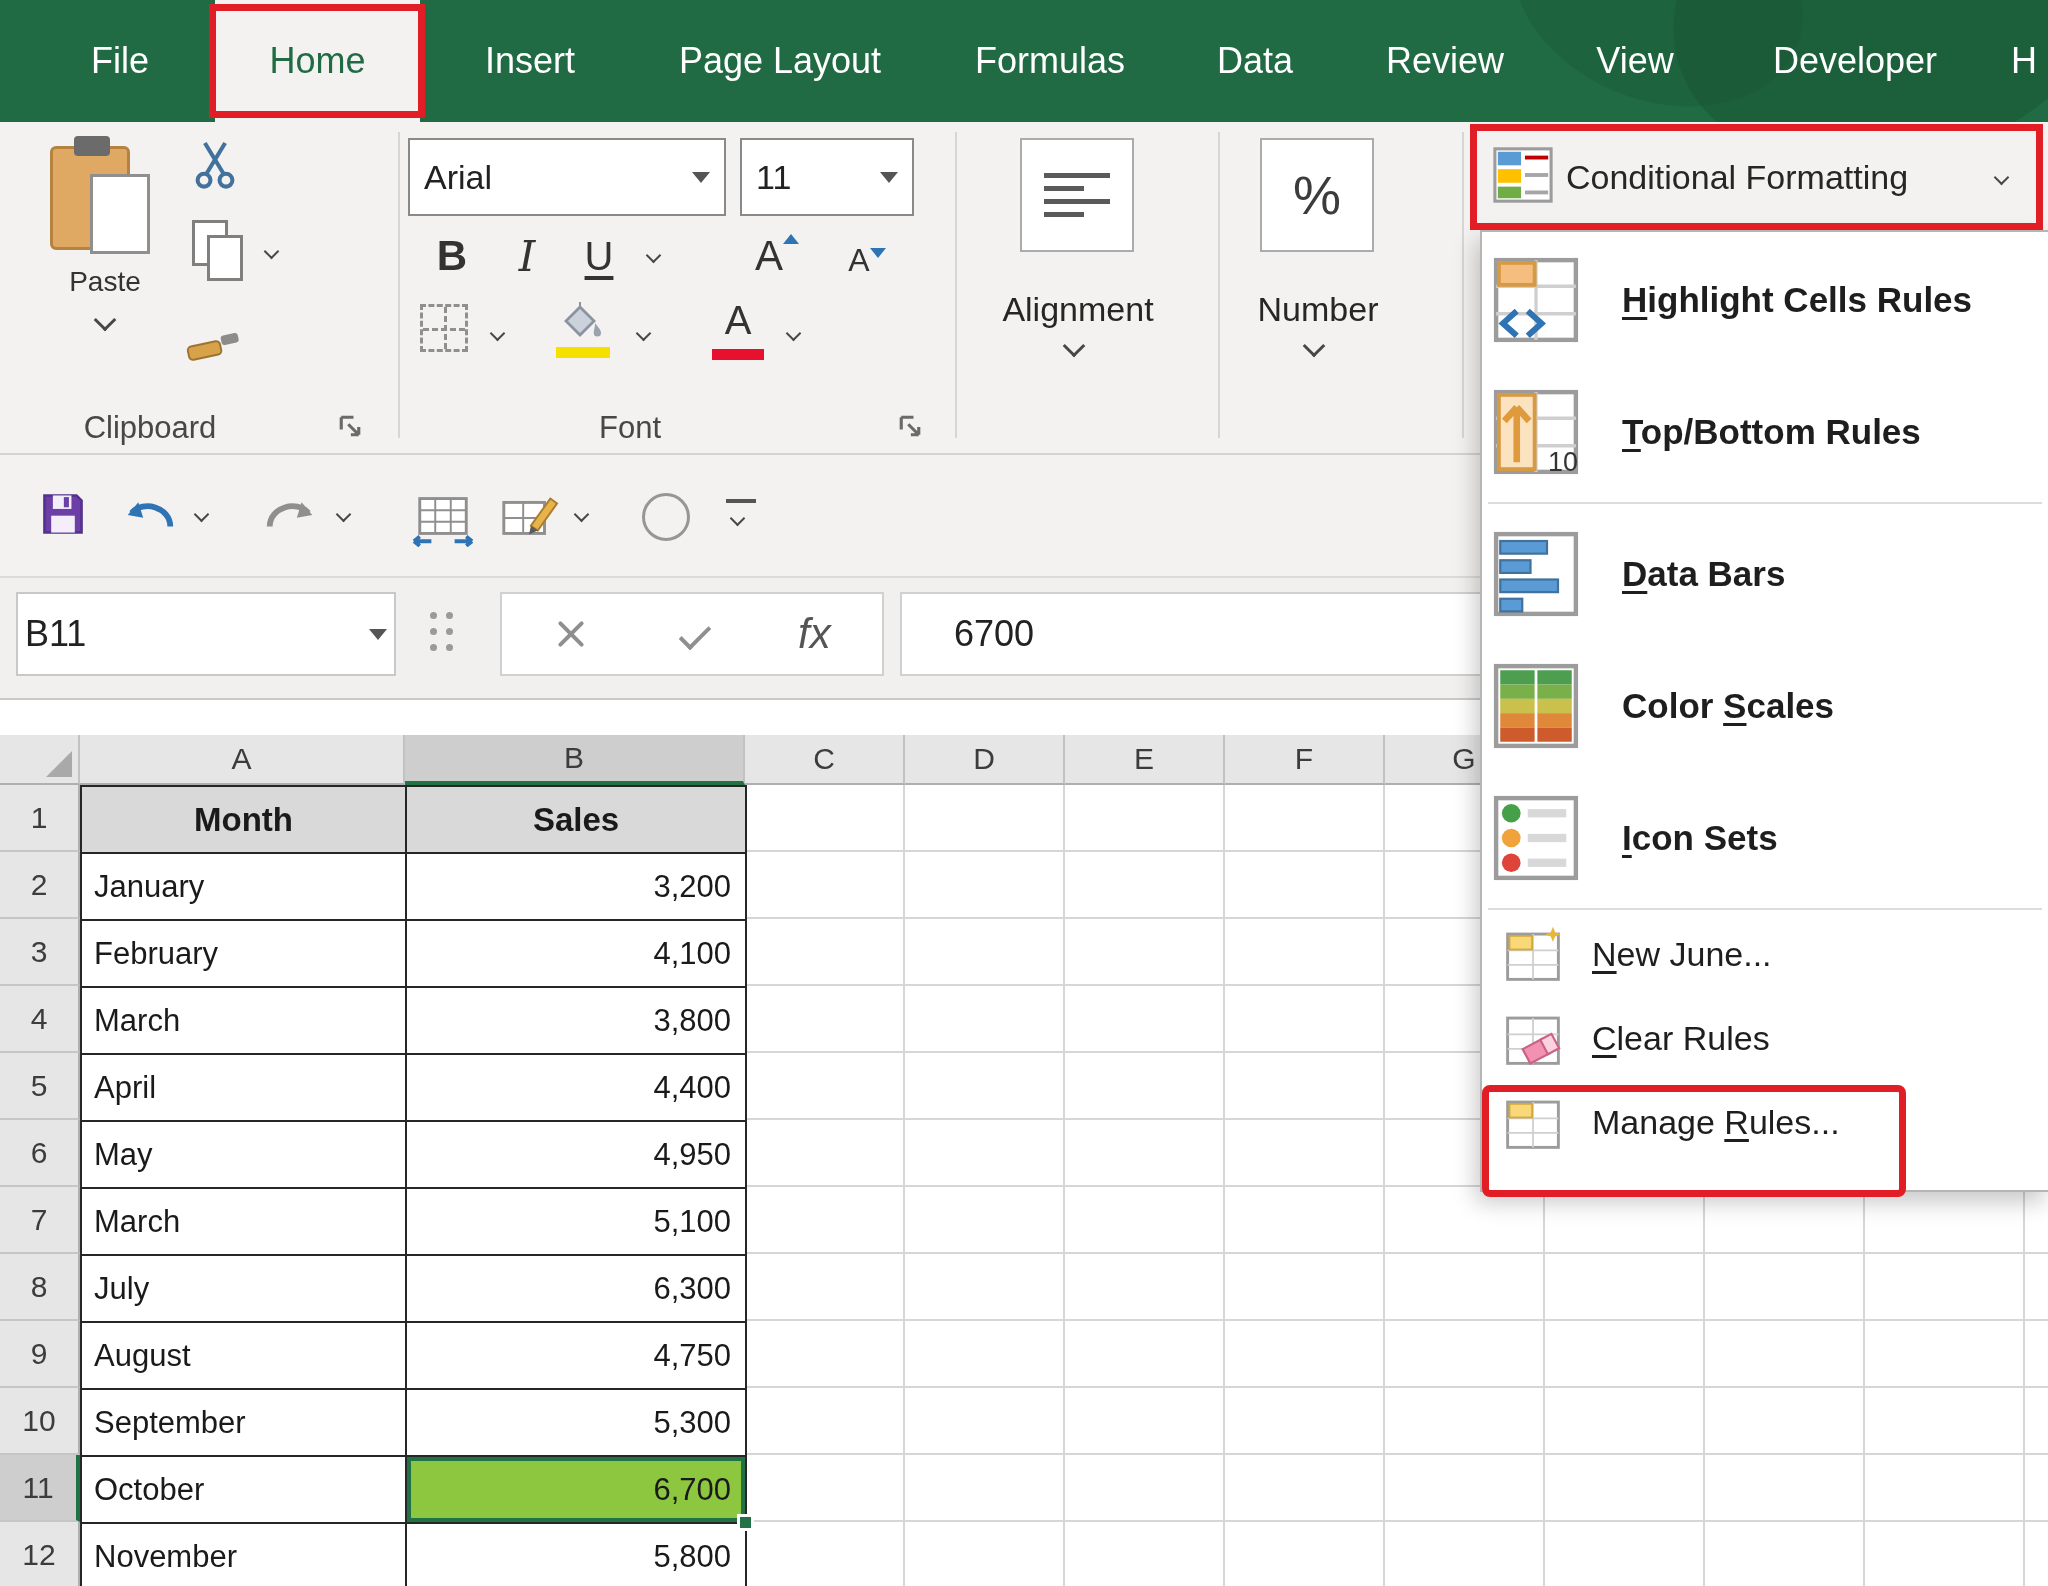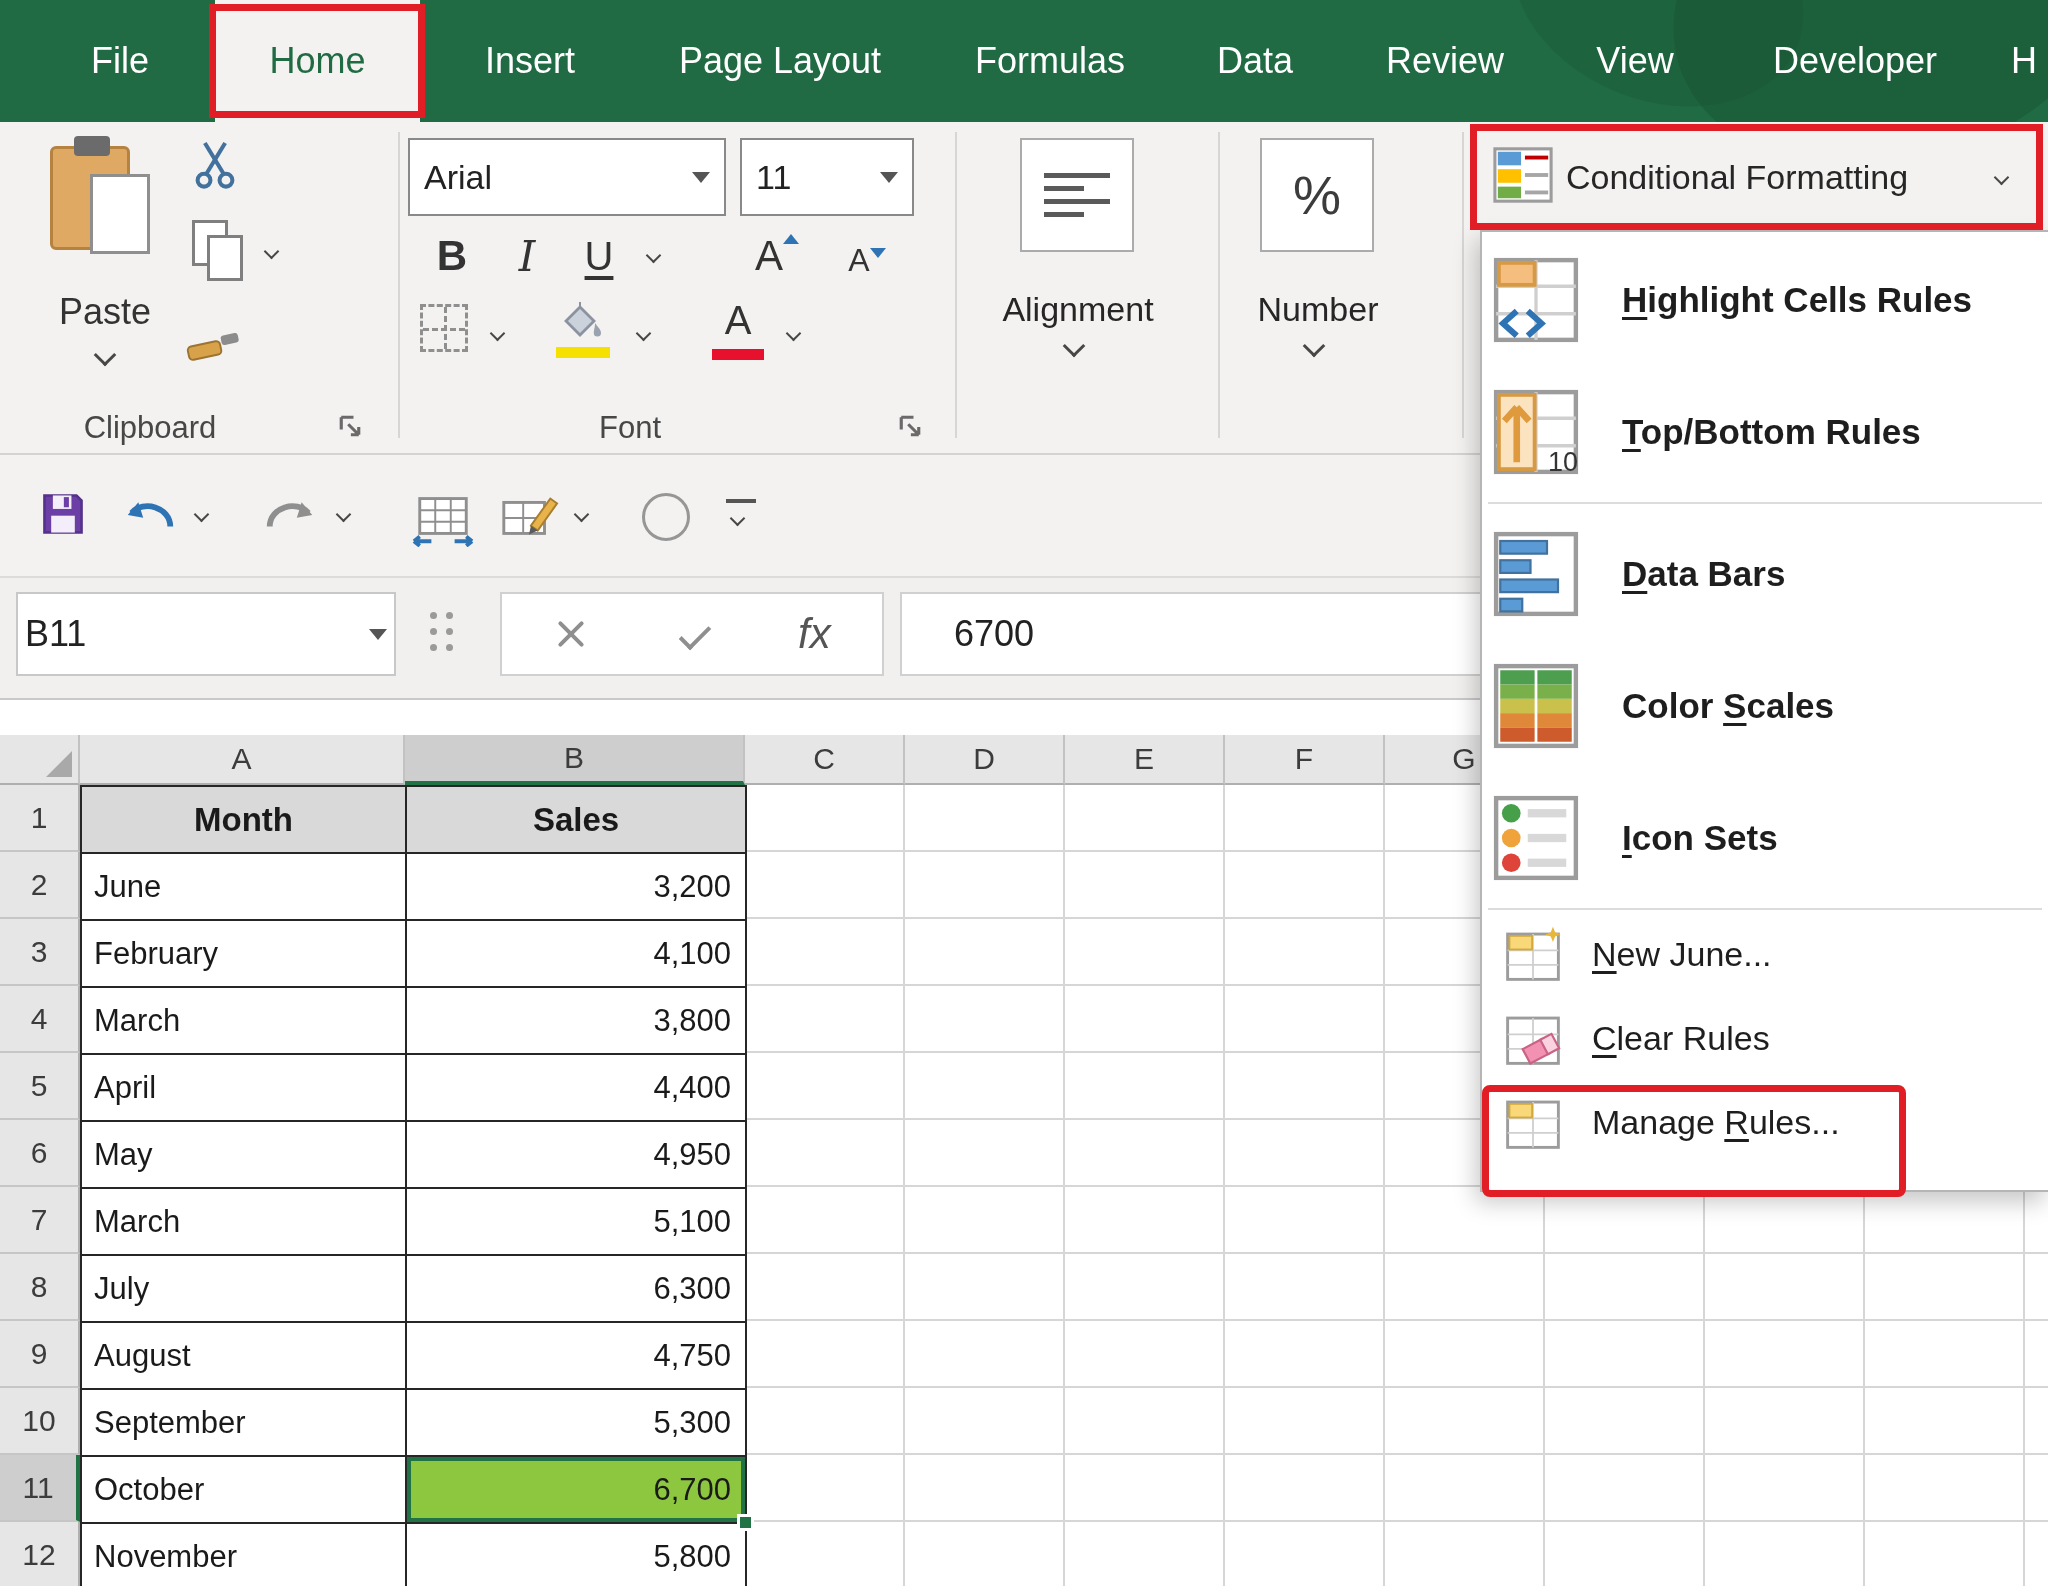--- a/index.html
+++ b/index.html
@@ -138,21 +138,21 @@
     <div class="gsep" style="left:955px"></div>
     <div class="gsep" style="left:1218px"></div>
     <div class="gsep" style="left:1462px"></div>
 
     <div class="abs" style="left:30px;top:12px;width:150px;text-align:center">
       <div class="clipboard-icon" style="margin:0 auto">
         <div class="cb-body"></div>
         <div class="cb-clip"></div>
         <div class="cb-page"></div>
       </div>
-      <div style="font-size:36px;color:#333;margin-top:35px">Paste</div>
+      <div style="font-size:28px;color:#333;margin-top:10px">Paste</div>
       <span class="chev" style="margin-top:14px"></span>
     </div>
     <span class="abs" style="left:188px;top:16px">
       <span><svg width="54" height="54" viewBox="0 0 32 32">
             <g fill="none" stroke="#41719C" stroke-width="2.4">
               <line x1="10" y1="3" x2="21" y2="21"></line>
               <line x1="22" y1="3" x2="11" y2="21"></line>
               <circle cx="9.5" cy="25" r="3.8"></circle>
               <circle cx="22.5" cy="25" r="3.8"></circle>
             </g>
@@ -356,21 +356,21 @@
       <div class="rhead selrow">11</div>
       <div class="rhead">12</div>
     </div>
 
     <div class="table">
       <div class="trow">
         <div class="ca th">Month</div>
         <div class="cb th">Sales</div>
       </div>
       <div class="trow">
-        <div class="ca">June</div>
+        <div class="ca">January</div>
         <div class="cb">3,200</div>
       </div>
       <div class="trow">
         <div class="ca">February</div>
         <div class="cb">4,100</div>
       </div>
       <div class="trow" actable="false">
         <div class="ca">March</div>
         <div class="cb">3,800</div>
       </div>

